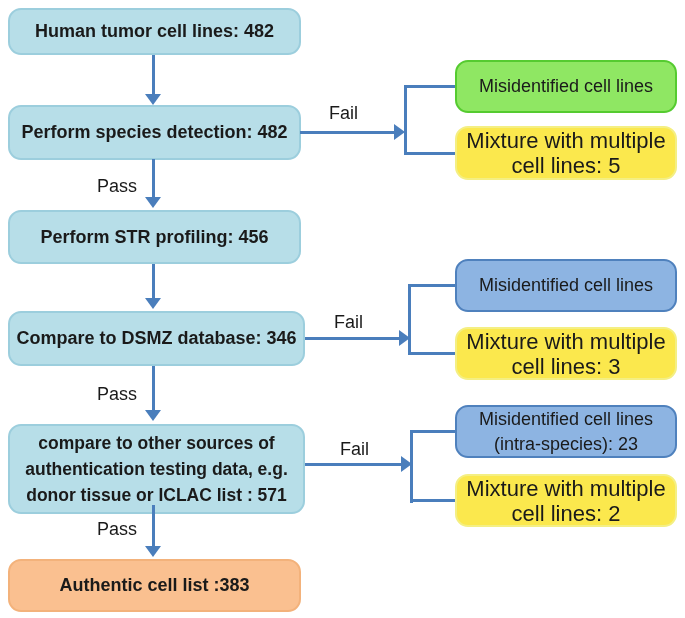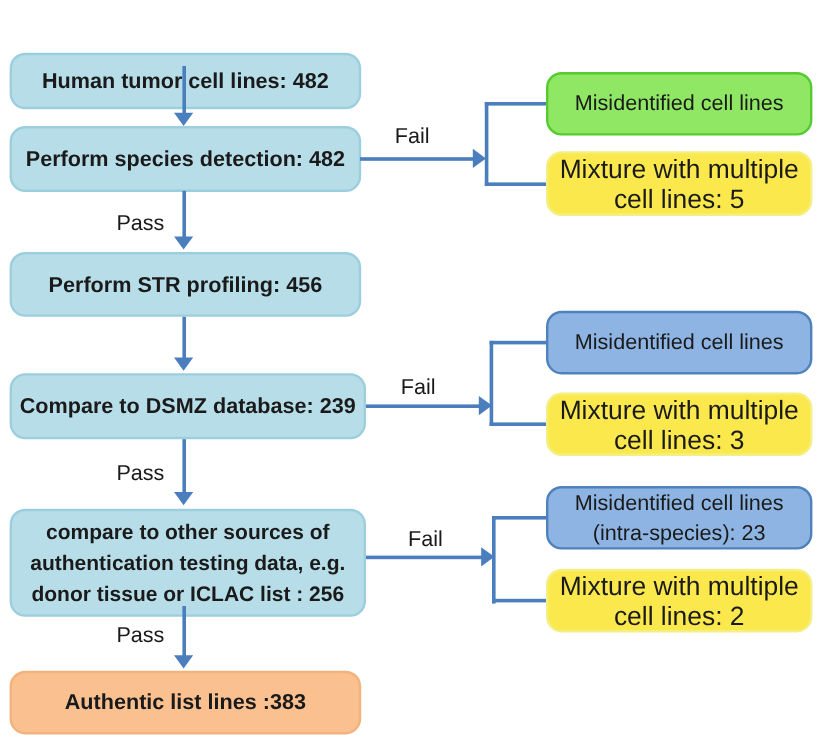--- a/index.html
+++ b/index.html
@@ -24,21 +24,21 @@
   .hline { height:3px; }
   .ah-down { position:absolute; width:0; height:0;
     border-left:8px solid transparent; border-right:8px solid transparent;
     border-top:11px solid var(--arrow); }
   .ah-right { position:absolute; width:0; height:0;
     border-top:8px solid transparent; border-bottom:8px solid transparent;
     border-left:11px solid var(--arrow); }
   .elabel { position:absolute; font-size:18px; color:var(--text); }
 
   
-  #n-start   { left:8px;  top:8px;   width:293px; height:47px;margin-top:36px; }
+  #n-start   { left:8px;  top:8px;   width:293px; height:47px; }
   #n-species { left:8px;  top:105px; width:293px; height:55px; }
   #n-str     { left:8px;  top:210px; width:293px; height:54px; }
   #n-dsmz    { left:8px;  top:311px; width:297px; height:55px; }
   #n-other   { left:8px;  top:424px; width:297px; height:90px; font-size:17.5px; }
   #n-other .nline { line-height:26px; }
   #n-auth    { left:8px;  top:559px; width:293px; height:53px; }
 
   
   #n-misinter  { left:455px; top:60px;  width:222px; height:53px; }
   #n-mix1      { left:455px; top:126px; width:222px; height:54px; }
@@ -86,29 +86,29 @@
   <div class="node process" id="n-start">
     <span class="nline">Human tumor cell lines: 482</span>
   </div>
   <div class="node process" id="n-species">
     <span class="nline">Perform species detection: 482</span>
   </div>
   <div class="node process" id="n-str">
     <span class="nline">Perform STR profiling: 456</span>
   </div>
   <div class="node process" id="n-dsmz">
-    <span class="nline">Compare to DSMZ database: 239</span>
+    <span class="nline">Compare to DSMZ database: 346</span>
   </div>
   <div class="node process" id="n-other">
     <span class="nline">compare to other sources of</span>
     <span class="nline">authentication testing data, e.g.</span>
-    <span class="nline">donor tissue or ICLAC list : 256</span>
+    <span class="nline">donor tissue or ICLAC list : 571</span>
   </div>
   <div class="node orange" id="n-auth">
-    <span class="nline">Authentic list lines :383</span>
+    <span class="nline">Authentic cell list :383</span>
   </div>
 
   <div class="node green" id="n-misinter">
     <span class="nline">Misidentified cell lines</span>
   </div>
   <div class="node yellow" id="n-mix1">
     <span class="nline">Mixture with multiple</span>
     <span class="nline">cell lines: 5</span>
   </div>
   <div class="node blue" id="n-misintra1">

